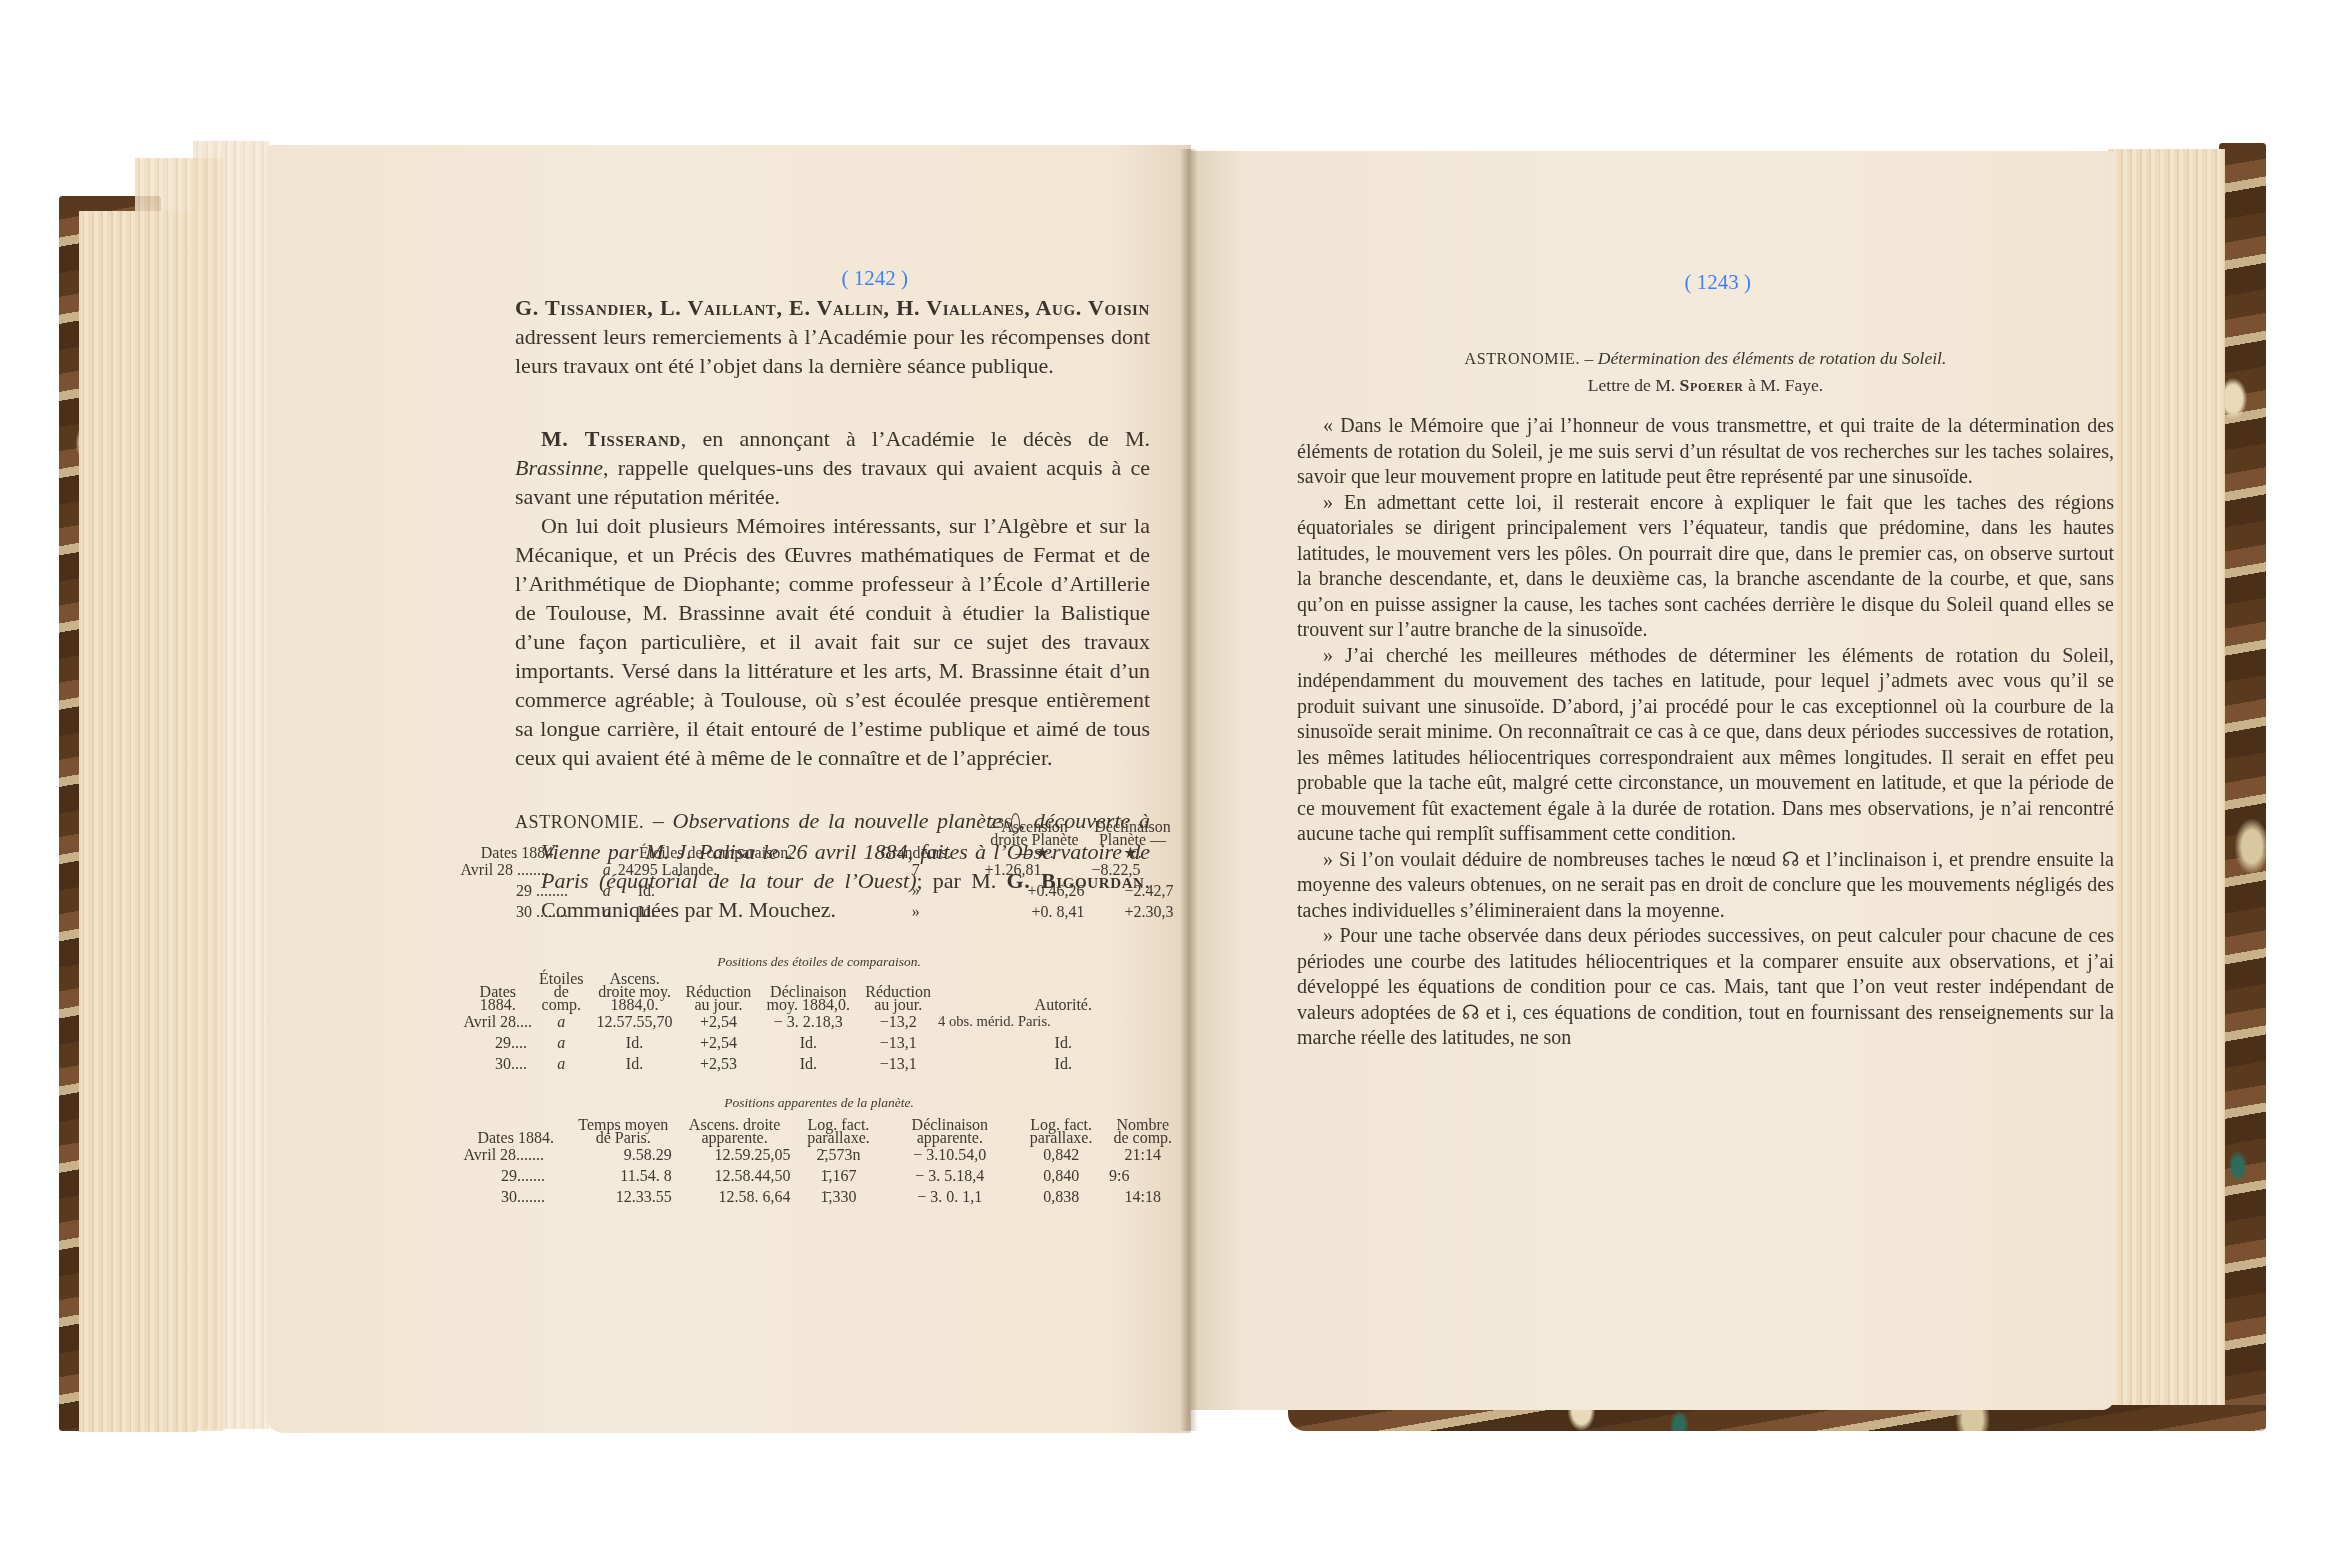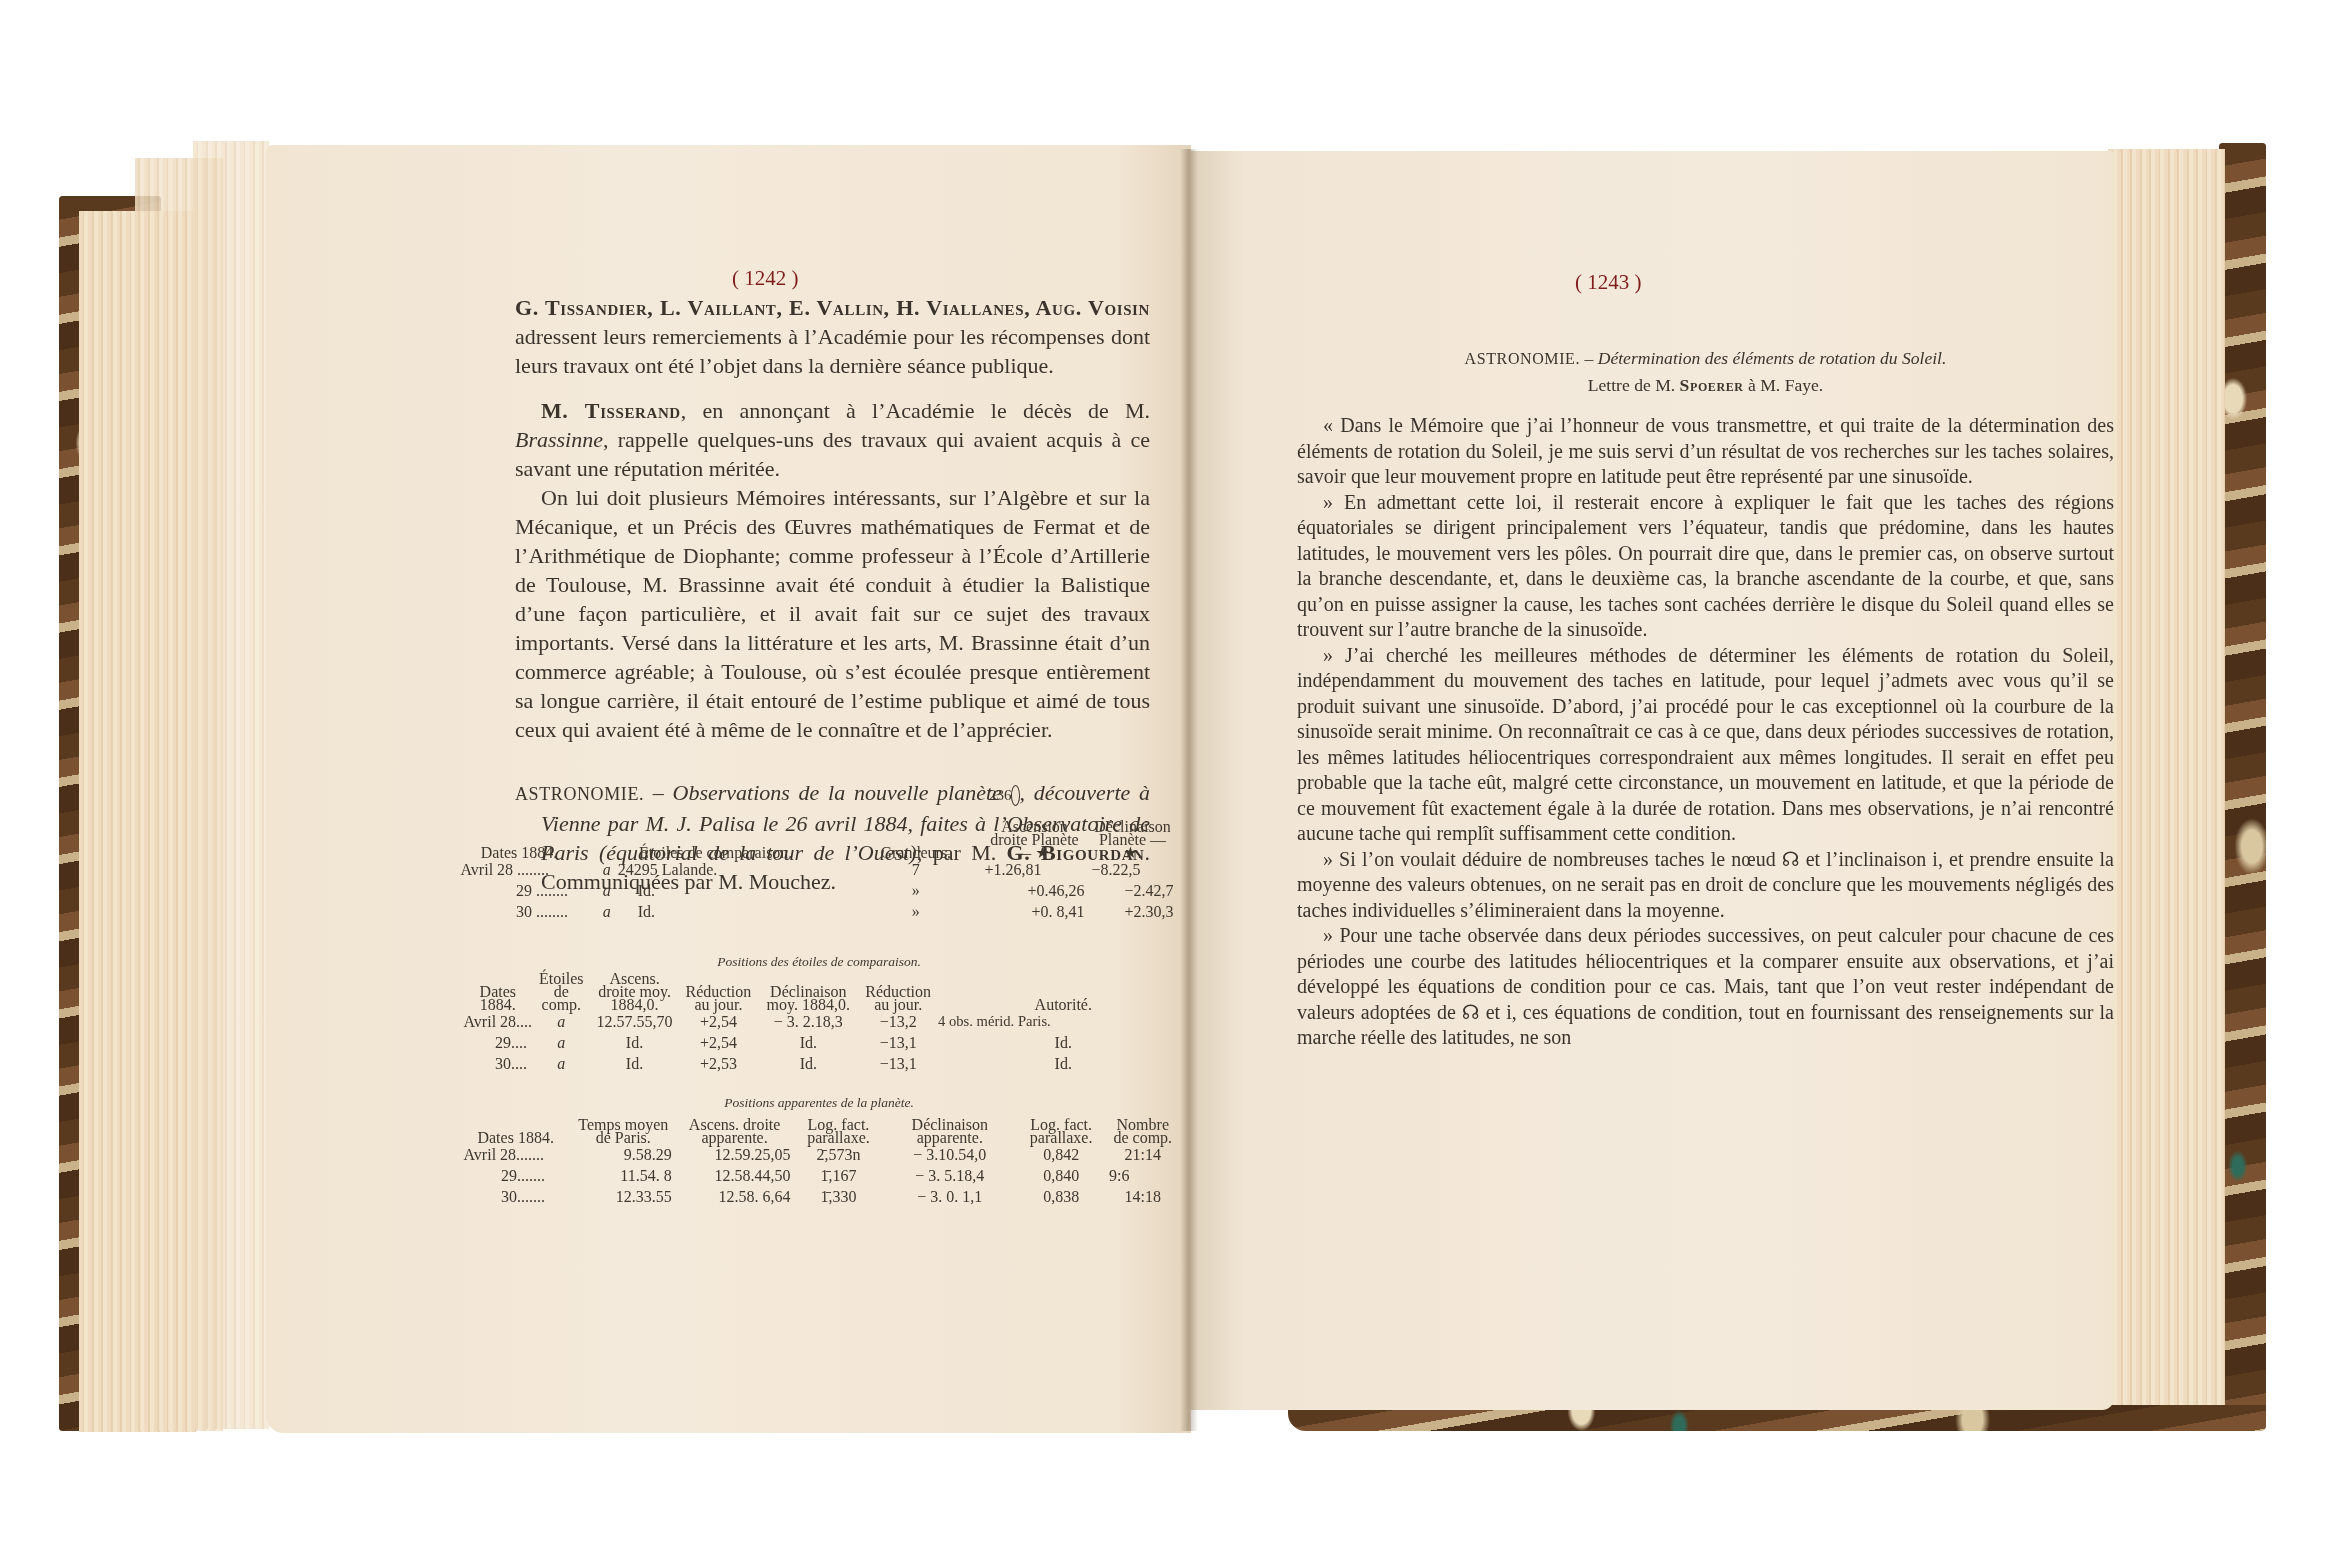--- a/index.html
+++ b/index.html
@@ -13,21 +13,21 @@
       radial-gradient(ellipse 17.6px 29px at 40% 80%, #2f6b5a 0 30%, transparent 55%),
       repeating-linear-gradient(170deg,#5a3a1f 0 23.4px,#7a5231 23.4px 41px,#c9b18a 41px 50px,#4b2f18 50px 76px);
       border-radius:3.5px;}
   .edge-stack{background:repeating-linear-gradient(90deg,#efdcc0 0 3.5px,#e6d0b0 3.5px 5.3px,#f3e4cc 5.3px 9.4px);}
   .page{background:linear-gradient(90deg,#f1e5d2 0%,#f4eadb 40%,#f2e6d4 92%,#e4d4bd 100%);}
   .page.right{background:linear-gradient(90deg,#ded0ba 0%,#f1e6d5 6%,#f4eadc 60%,#f1e5d2 100%);}
   .text{font-size:22px;line-height:29px;text-align:justify;color:#3b342c;}
   .p{margin:0;text-indent:0;}
   .ind{text-indent:26px;}
   .sc{font-variant:small-caps;font-weight:bold;letter-spacing:0.6px;}
-  .pgnum{font-size:21px;text-align:left;color:#7f1d1d;}
+  .pgnum{font-size:21px;text-align:right;color:#3b82f6;}
   .it{font-style:italic;}
   .tbl{font-size:13px;color:#3f382f;}
   .tbl td,.tbl th{font-weight:normal;padding:0 3.5px;vertical-align:bottom;white-space:nowrap;}
   .tbl th{font-size:16px;line-height:13px;text-align:center;}
   .tbl td{font-size:16px;line-height:21px;}
   .caption{font-style:italic;font-size:13.5px;text-align:center;color:#3f382f;}
   .circ{display:inline-block;border:1.2px solid #3b342c;border-radius:50%;padding:0 3.5px;font-style:normal;font-size:15px;line-height:19px;}
   .gutter{background:linear-gradient(90deg,rgba(0,0,0,0) 0,rgba(90,70,40,.35) 48%,rgba(0,0,0,0) 100%);}
 </style>
 </head>
@@ -46,21 +46,21 @@
 <div class="abs page right" style="left:1189px;top:151px;width:925px;height:1259px;border-radius:0 3.5px 11.7px 0;"></div>
 <div class="abs gutter" style="left:1180px;top:149px;width:17.6px;height:1282px;"></div>
 
 <div class="abs pgnum" style="left:732px;top:266px;width:176px;">( 1242 )</div>
 
 <div class="abs text" style="left:515px;top:293px;width:635px;">
   <p class="p">
     <span class="sc">G. Tissandier, L. Vaillant, E. Vallin, H. Viallanes, Aug. Voisin</span>
     <span>adressent leurs remerciements à l’Académie pour les récompenses dont leurs travaux ont été l’objet dans la dernière séance publique.</span>
   </p>
-  <p class="p ind" style="margin-top:16px;">
+  <p class="p ind" style="margin-top:44px;">
     <span class="sc">M. Tisserand</span><span>, en annonçant à l’Académie le décès de M. </span><span class="it">Brassinne</span><span>, rappelle quelques-uns des travaux qui avaient acquis à ce savant une réputation méritée.</span>
   </p>
   <p class="p ind">On lui doit plusieurs Mémoires intéressants, sur l’Algèbre et sur la Mécanique, et un Précis des Œuvres mathématiques de Fermat et de l’Arithmétique de Diophante; comme professeur à l’École d’Artillerie de Toulouse, M. Brassinne avait été conduit à étudier la Balistique d’une façon particulière, et il avait fait sur ce sujet des travaux importants. Versé dans la littérature et les arts, M. Brassinne était d’un commerce agréable; à Toulouse, où s’est écoulée presque entièrement sa longue carrière, il était entouré de l’estime publique et aimé de tous ceux qui avaient été à même de le connaître et de l’apprécier.</p>
 
   <p class="p" style="margin-top:34px;padding-left:26px;text-indent:-26px;">
     <span class="sc" style="font-weight:normal;font-size:18px;">ASTRONOMIE.</span><span> – </span><span class="it">Observations de la nouvelle planète </span><span class="circ">236</span><span class="it">, découverte à Vienne par M. J. Palisa le 26 avril 1884, faites à l’Observatoire de Paris (équatorial de la tour de l’Ouest)</span><span>; par M. </span><span class="sc">G. Bigourdan</span><span>. Communiquées par M. Mouchez.</span>
   </p>
 </div>
 
 <table class="abs tbl" style="left:457px;top:820px;width:720px;border-collapse:collapse;">

